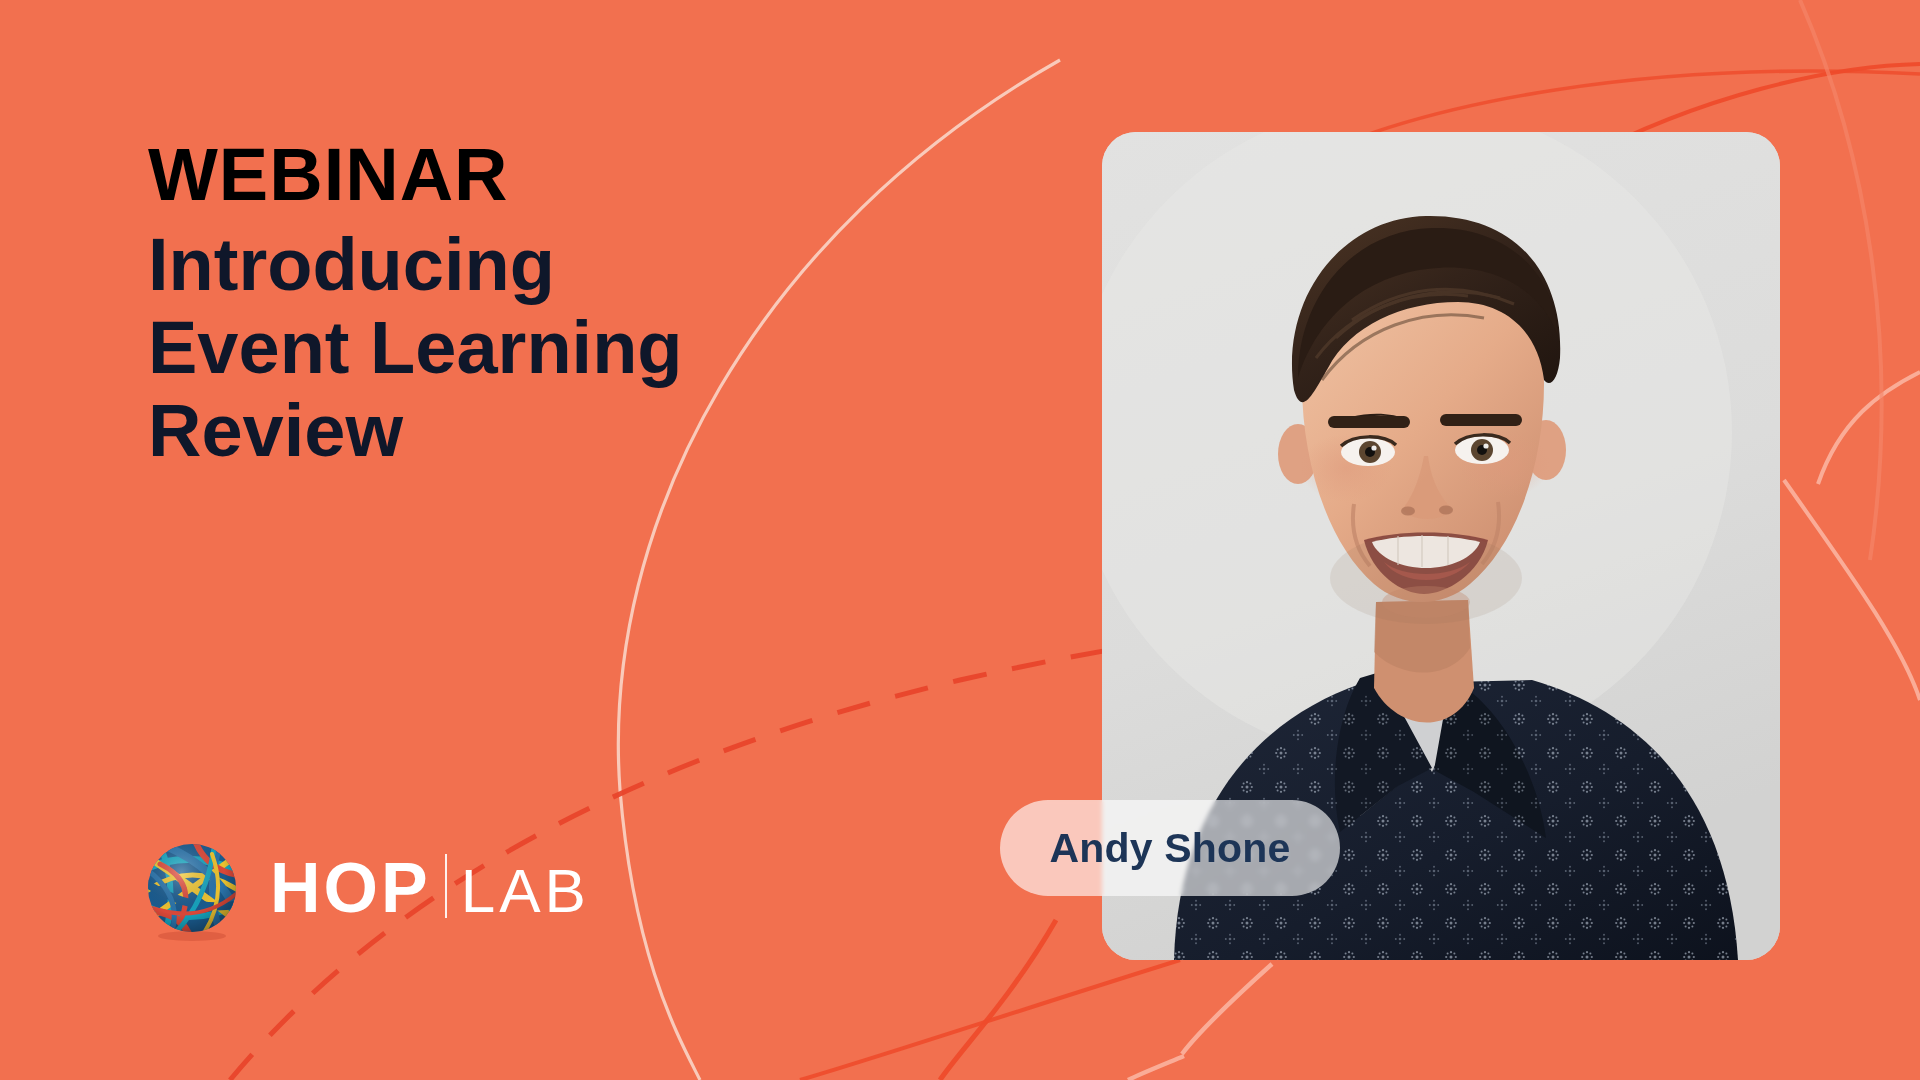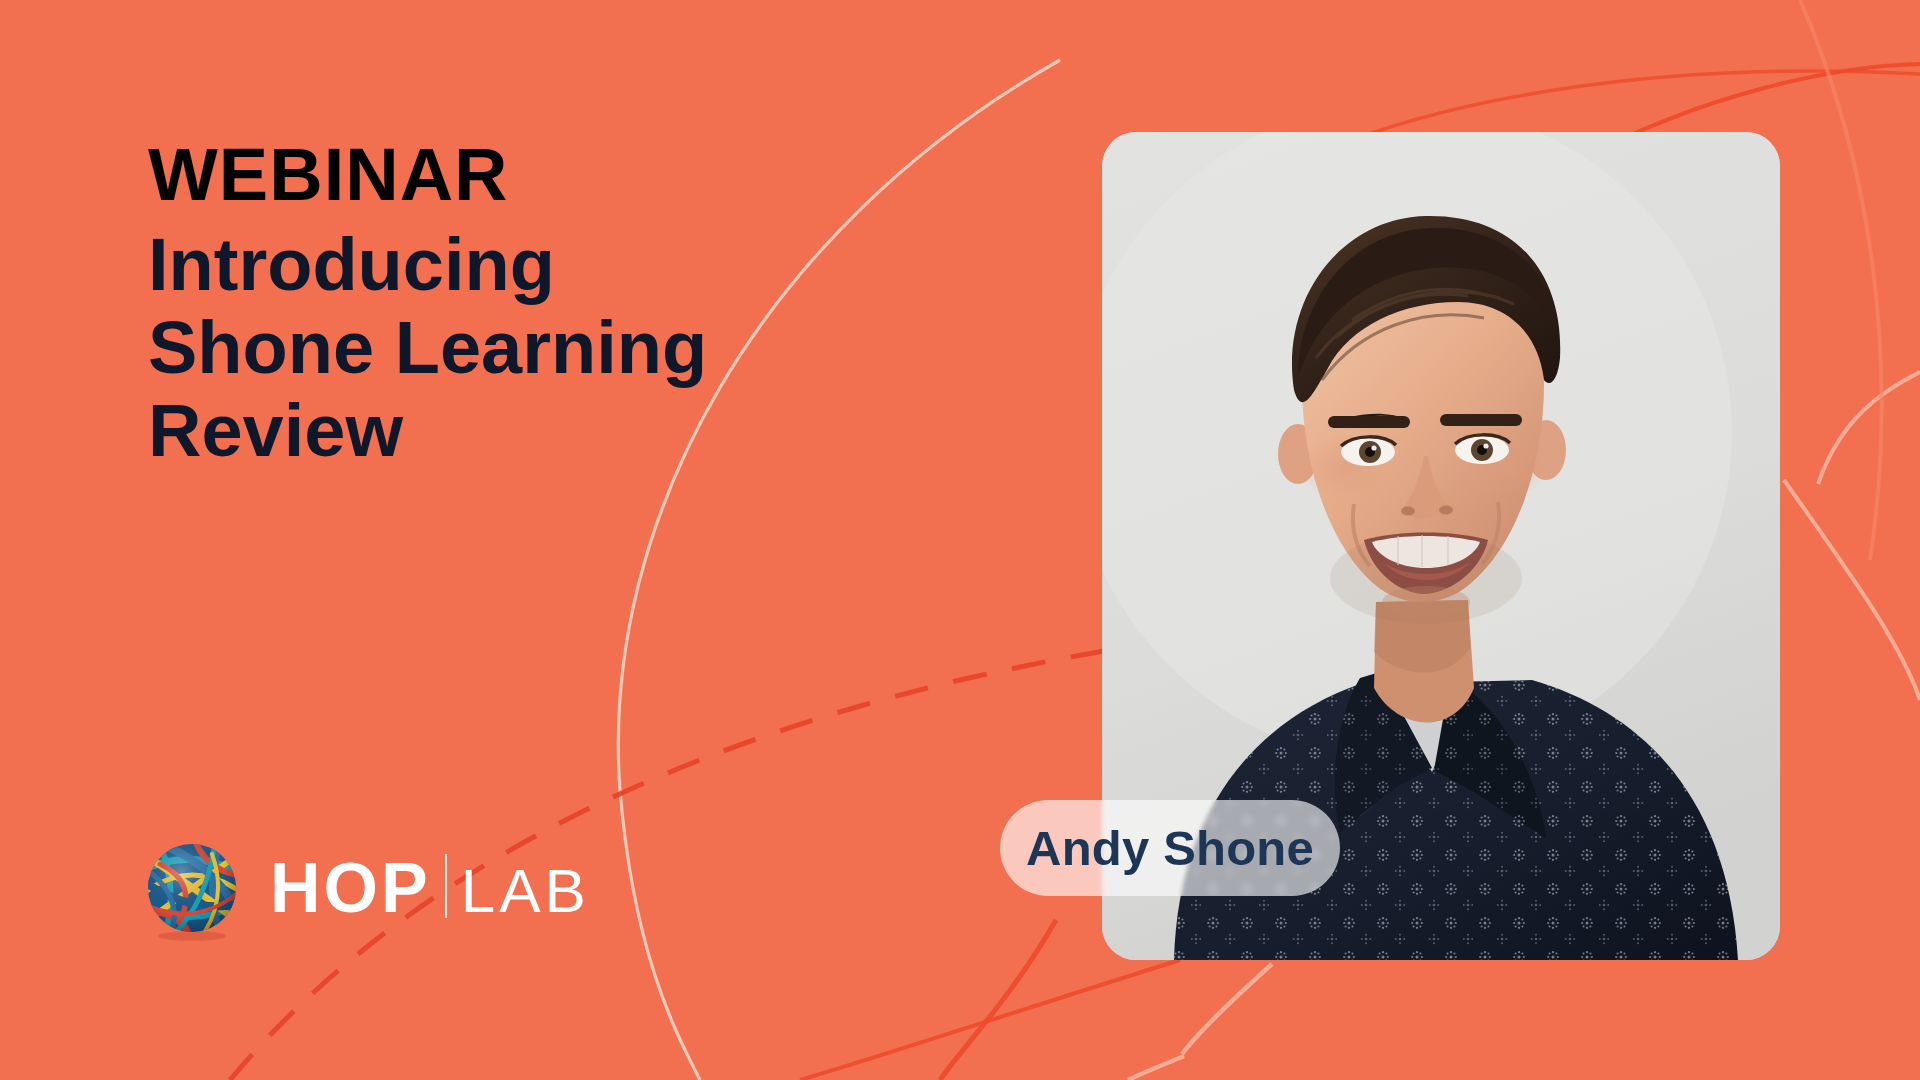--- a/index.html
+++ b/index.html
@@ -98,21 +98,21 @@
     width:340px; height:96px;
     border-radius:48px;
     background:rgba(255,255,255,0.62);
     backdrop-filter:blur(2px);
     display:flex;
     align-items:center;
     justify-content:center;
     overflow:hidden;
   }
   #name-pill-label {
-    font-size:49px;
+    font-size:41px;
     font-weight:bold;
     color:#1d3557;
     letter-spacing:.2px;
     white-space:nowrap;
   }
 </style>
 </head>
 <body>
 
 <div id="stage">
@@ -134,21 +134,21 @@
     <path d="M 1272 964 C 1232 1000 1200 1030 1182 1054" fill="none" stroke="#FBB39E" stroke-width="4.5" opacity="0.9"></path>
     <path d="M 1184 1056 C 1160 1066 1140 1074 1128 1080" fill="none" stroke="#FBB39E" stroke-width="4.5" opacity="0.9"></path>
 
     <path d="M 1800 0 C 1870 160 1900 360 1870 560" fill="none" stroke="#F5866A" stroke-width="4" opacity="0.65"></path>
   </svg>
 
   <div id="headline-block">
     <div class="eyebrow">WEBINAR</div>
     <div id="headline-lines">
       <div class="title-line">Introducing</div>
-      <div class="title-line">Shone Learning</div>
+      <div class="title-line">Event Learning</div>
       <div class="title-line">Review</div>
     </div>
   </div>
 
   <div id="logo-lockup">
     <svg id="logo-ball" viewBox="0 0 104 104">
       <defs>
         <clipPath id="ballclip">
             <circle cx="52" cy="50" r="44"></circle>
           </clipPath>

